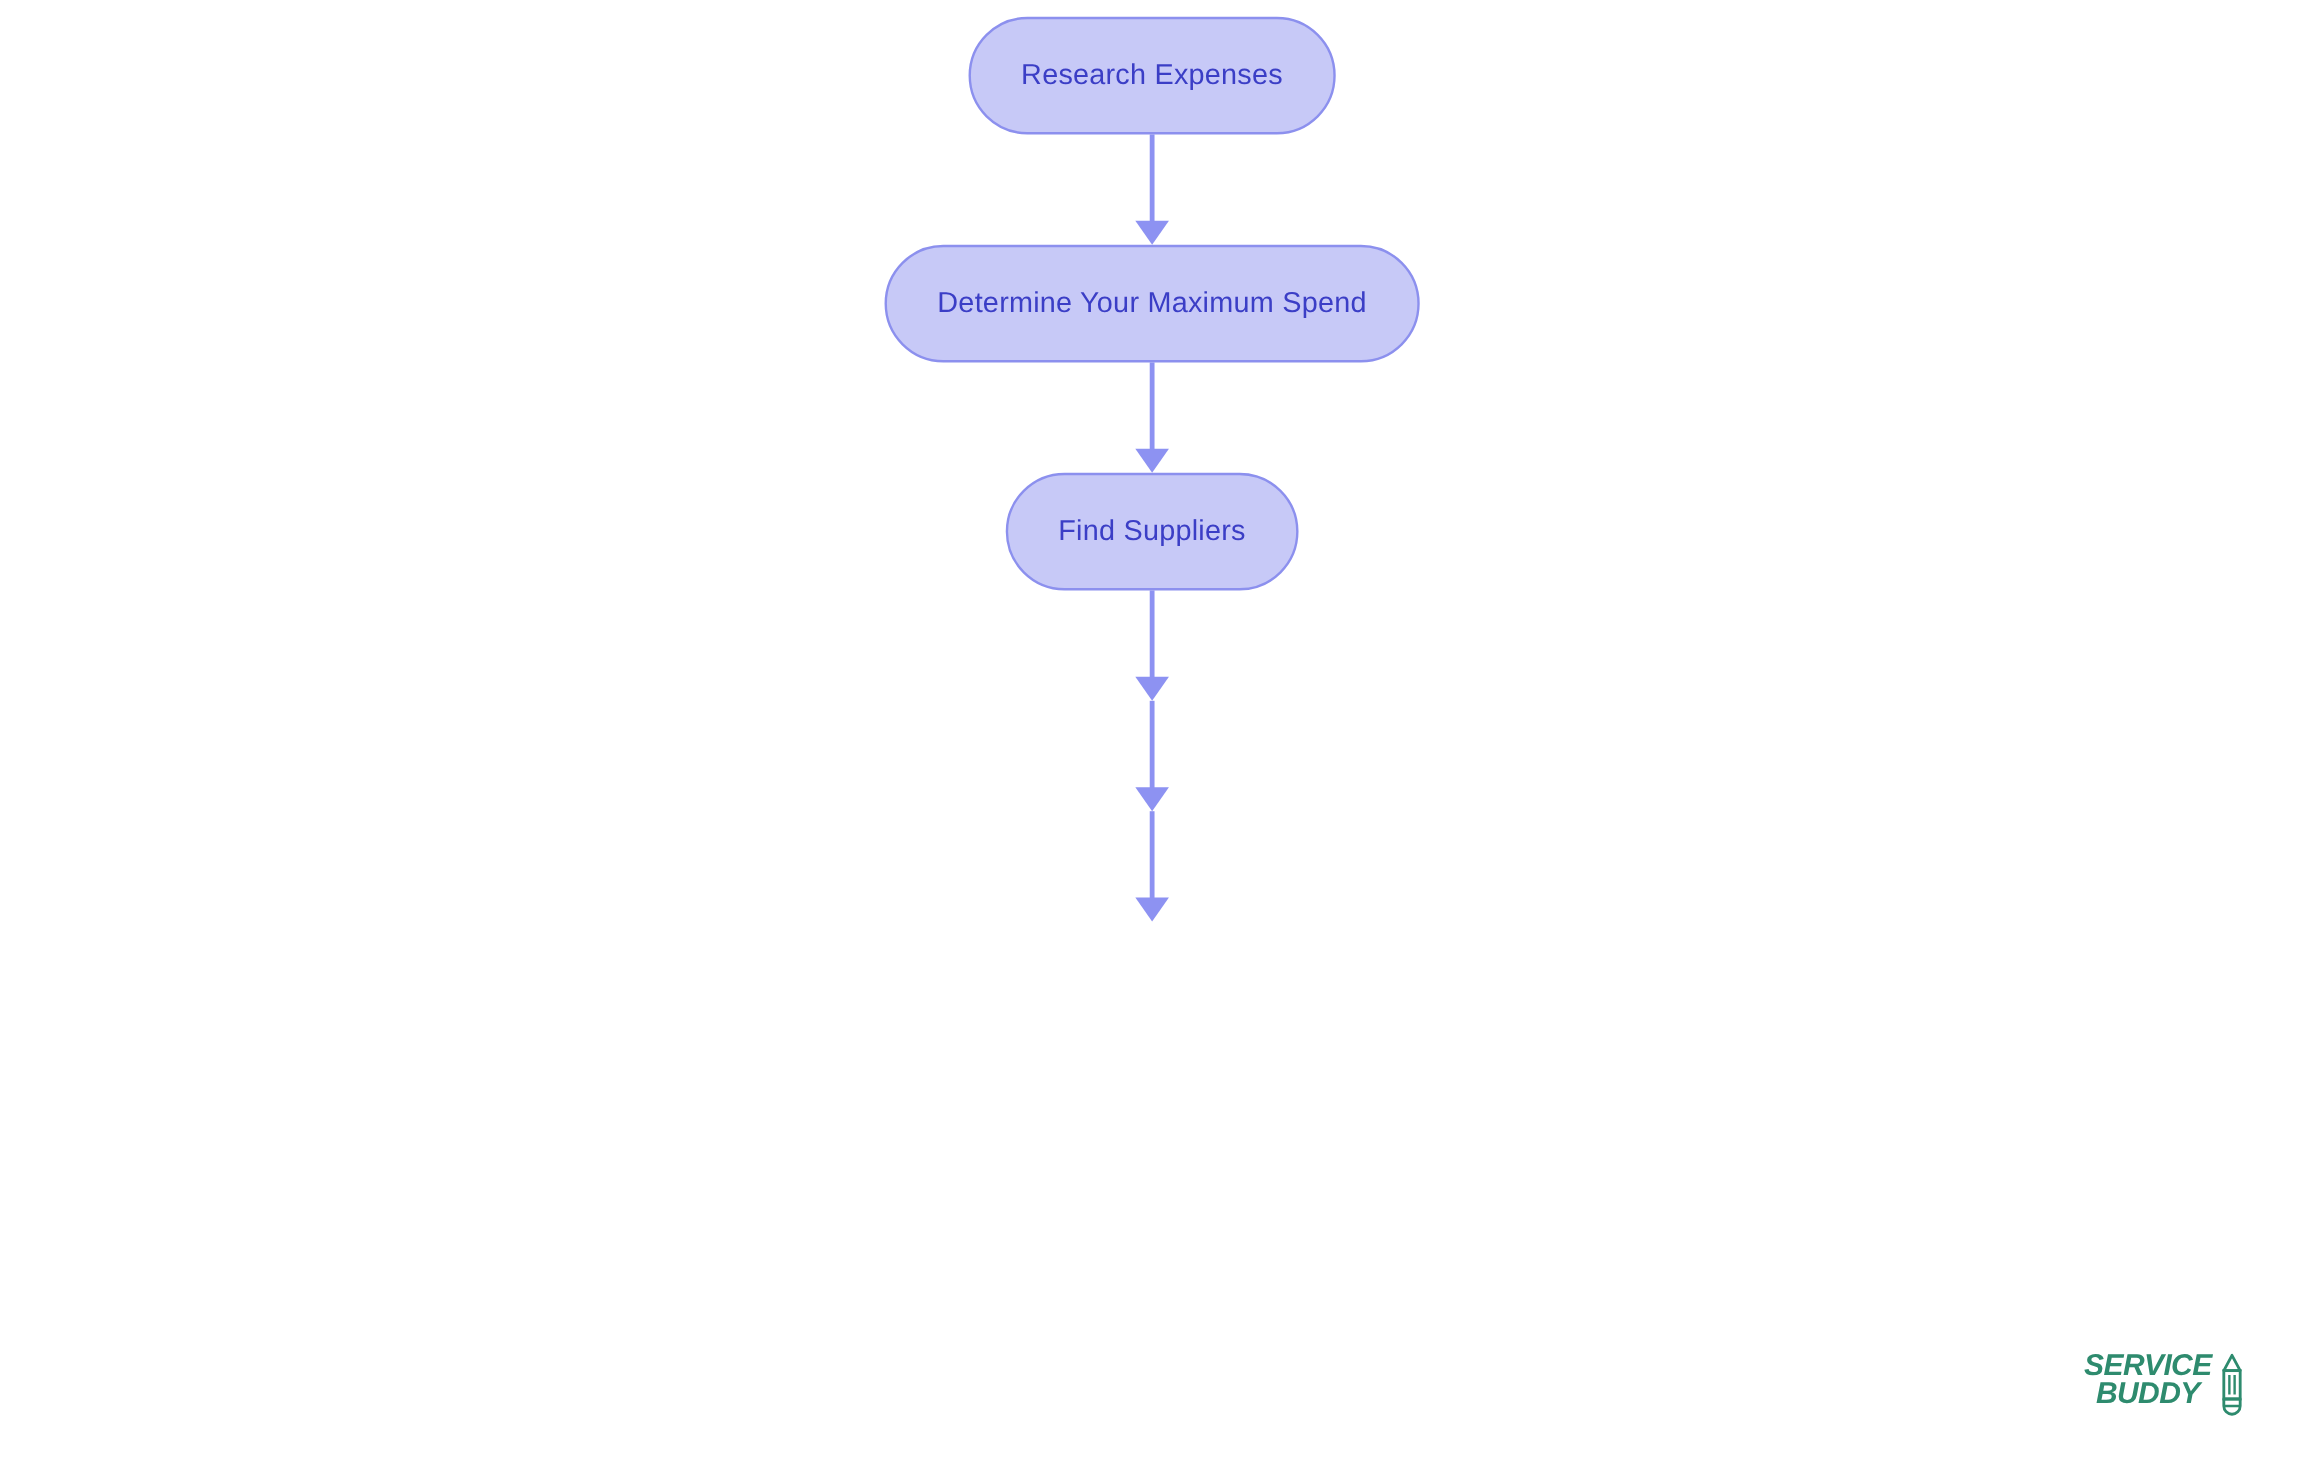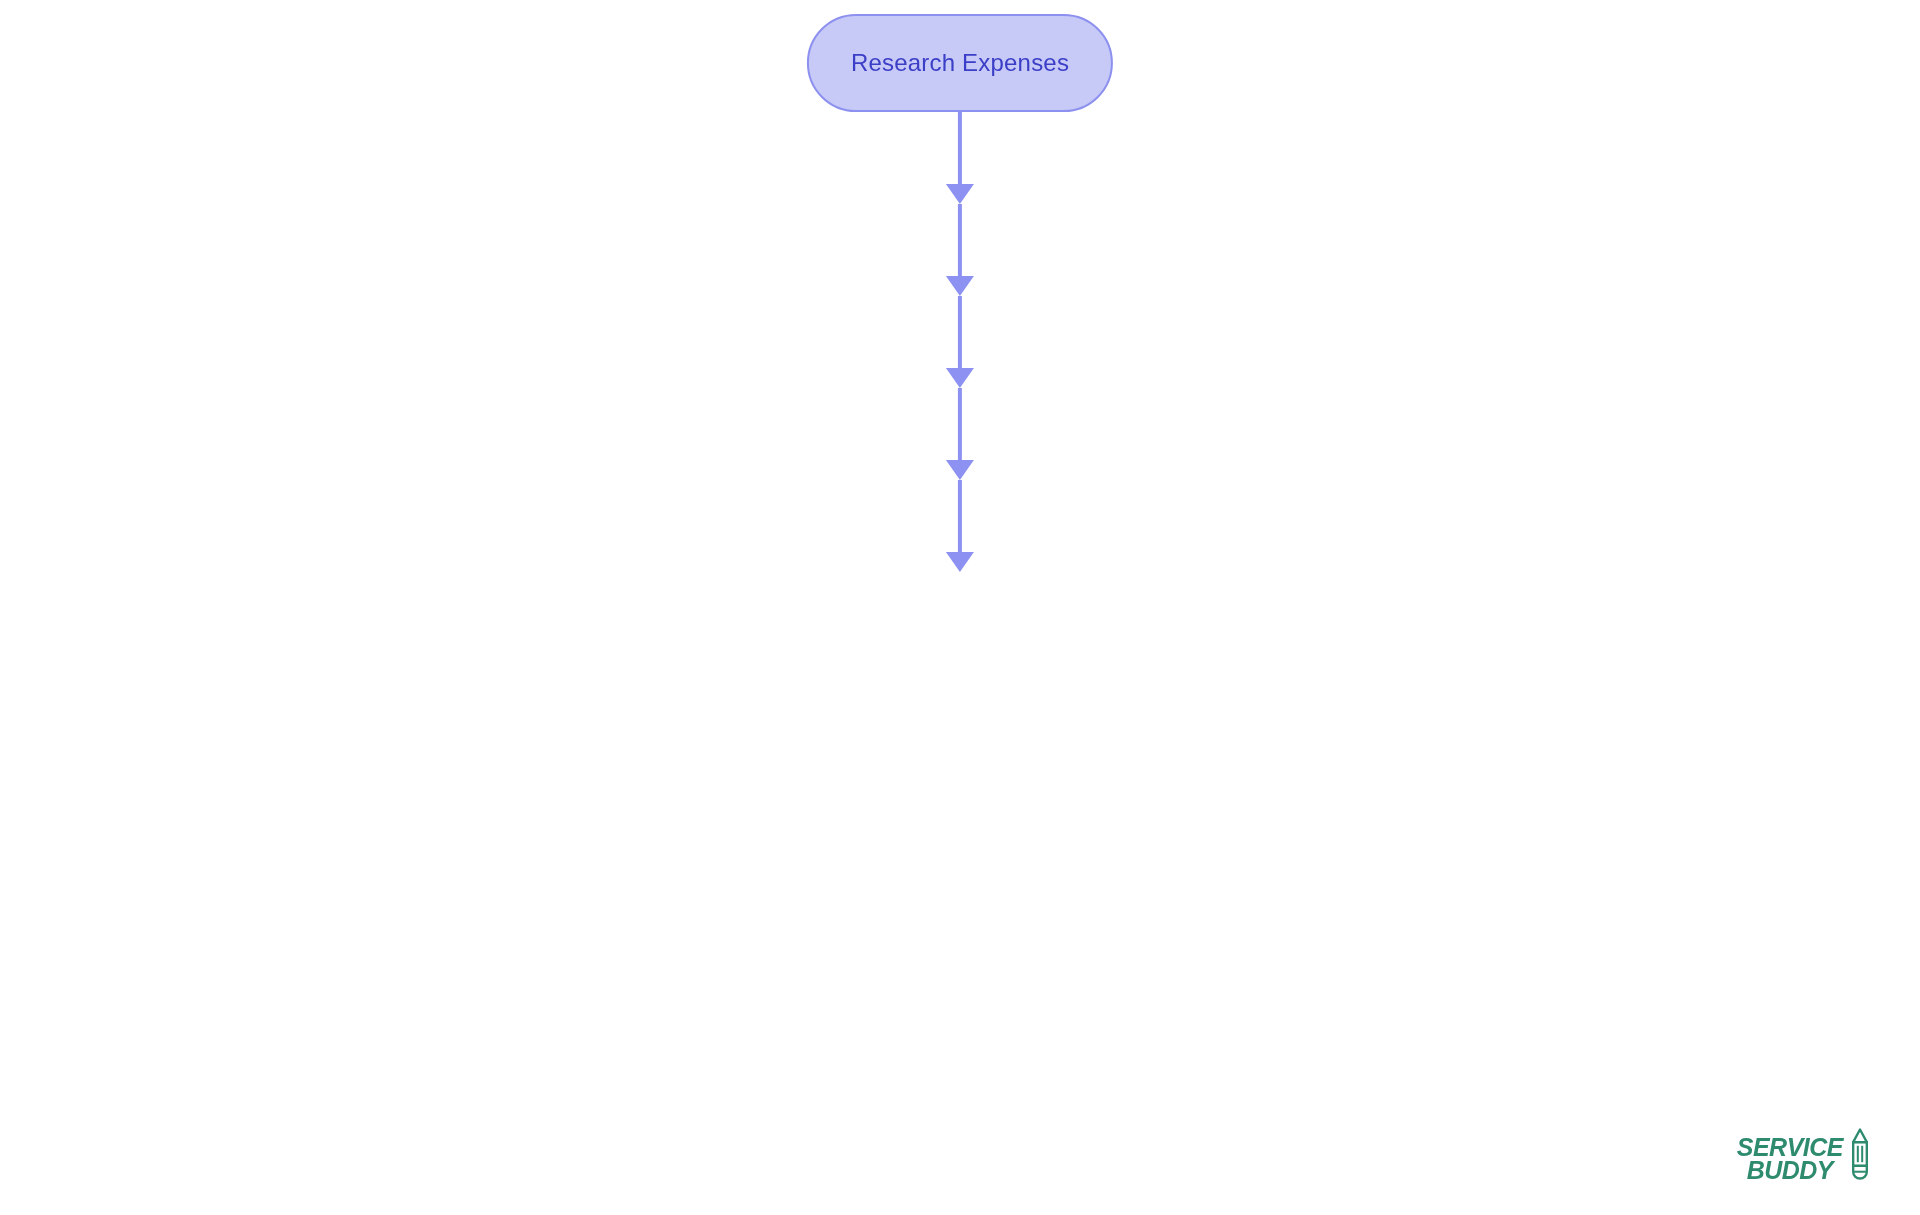--- a/index.html
+++ b/index.html
@@ -70,21 +70,21 @@
     height: 0;
     border-left: 14px solid transparent;
     border-right: 14px solid transparent;
     border-top: 20px solid var(--arrow);
   }
   .logo {
     position: absolute;
     top: 1127px;
     right: 50px;
     display: flex;
-    align-items: flex-end;
+    align-items: flex-start;
     gap: 7px;
     color: var(--logo);
     margin-left: 16px;
   }
   .logo-text {
     text-align: center;
     font-weight: bold;
     font-style: italic;
     font-size: 25px;
     line-height: 0.9;
@@ -100,24 +100,26 @@
 <body>
 
 <div class="canvas">
 
   <div class="flow" id="flow">
       <div class="node">Research Expenses</div>
       <div class="arrow">
         <div class="arrow-line"></div>
         <div class="arrow-head"></div>
       </div>
+      <div class="node">Determine Your Maximum Spend</div>
       <div class="arrow">
         <div class="arrow-line"></div>
         <div class="arrow-head"></div>
       </div>
+      <div class="node">Find Suppliers</div>
       <div class="arrow">
         <div class="arrow-line"></div>
         <div class="arrow-head"></div>
       </div>
       <div class="arrow">
         <div class="arrow-line"></div>
         <div class="arrow-head"></div>
       </div>
       <div class="arrow">
         <div class="arrow-line"></div>

